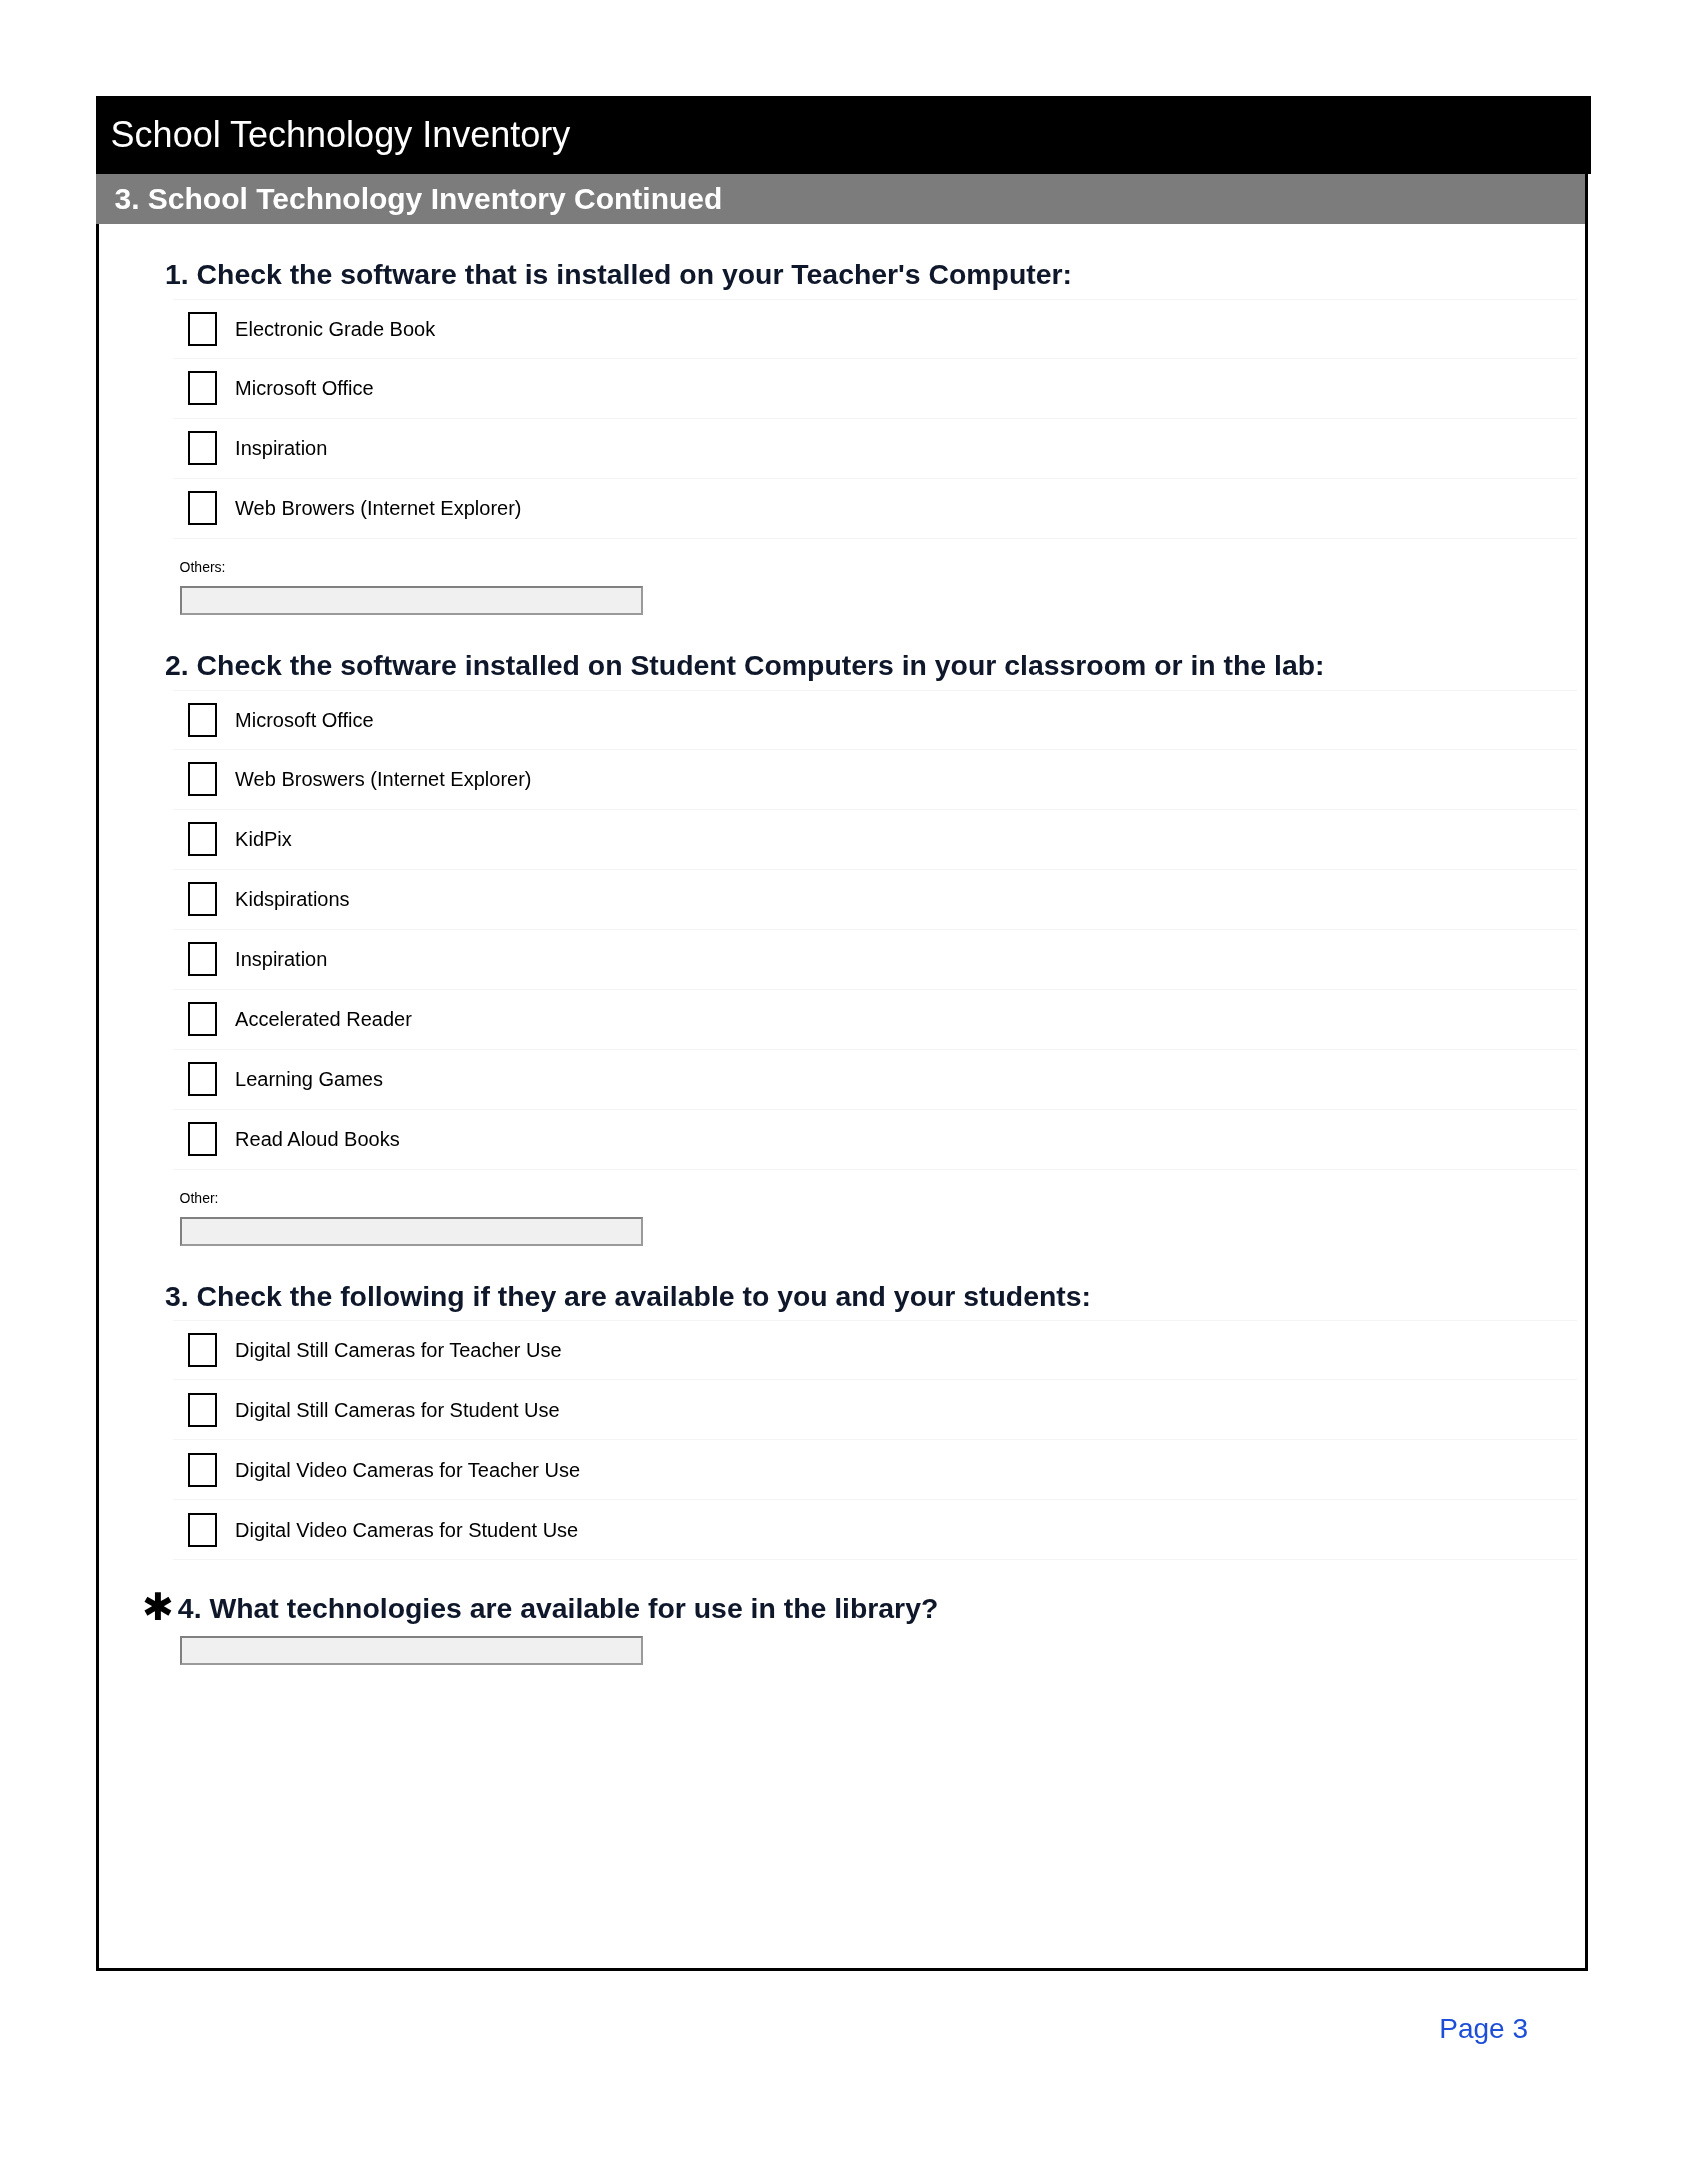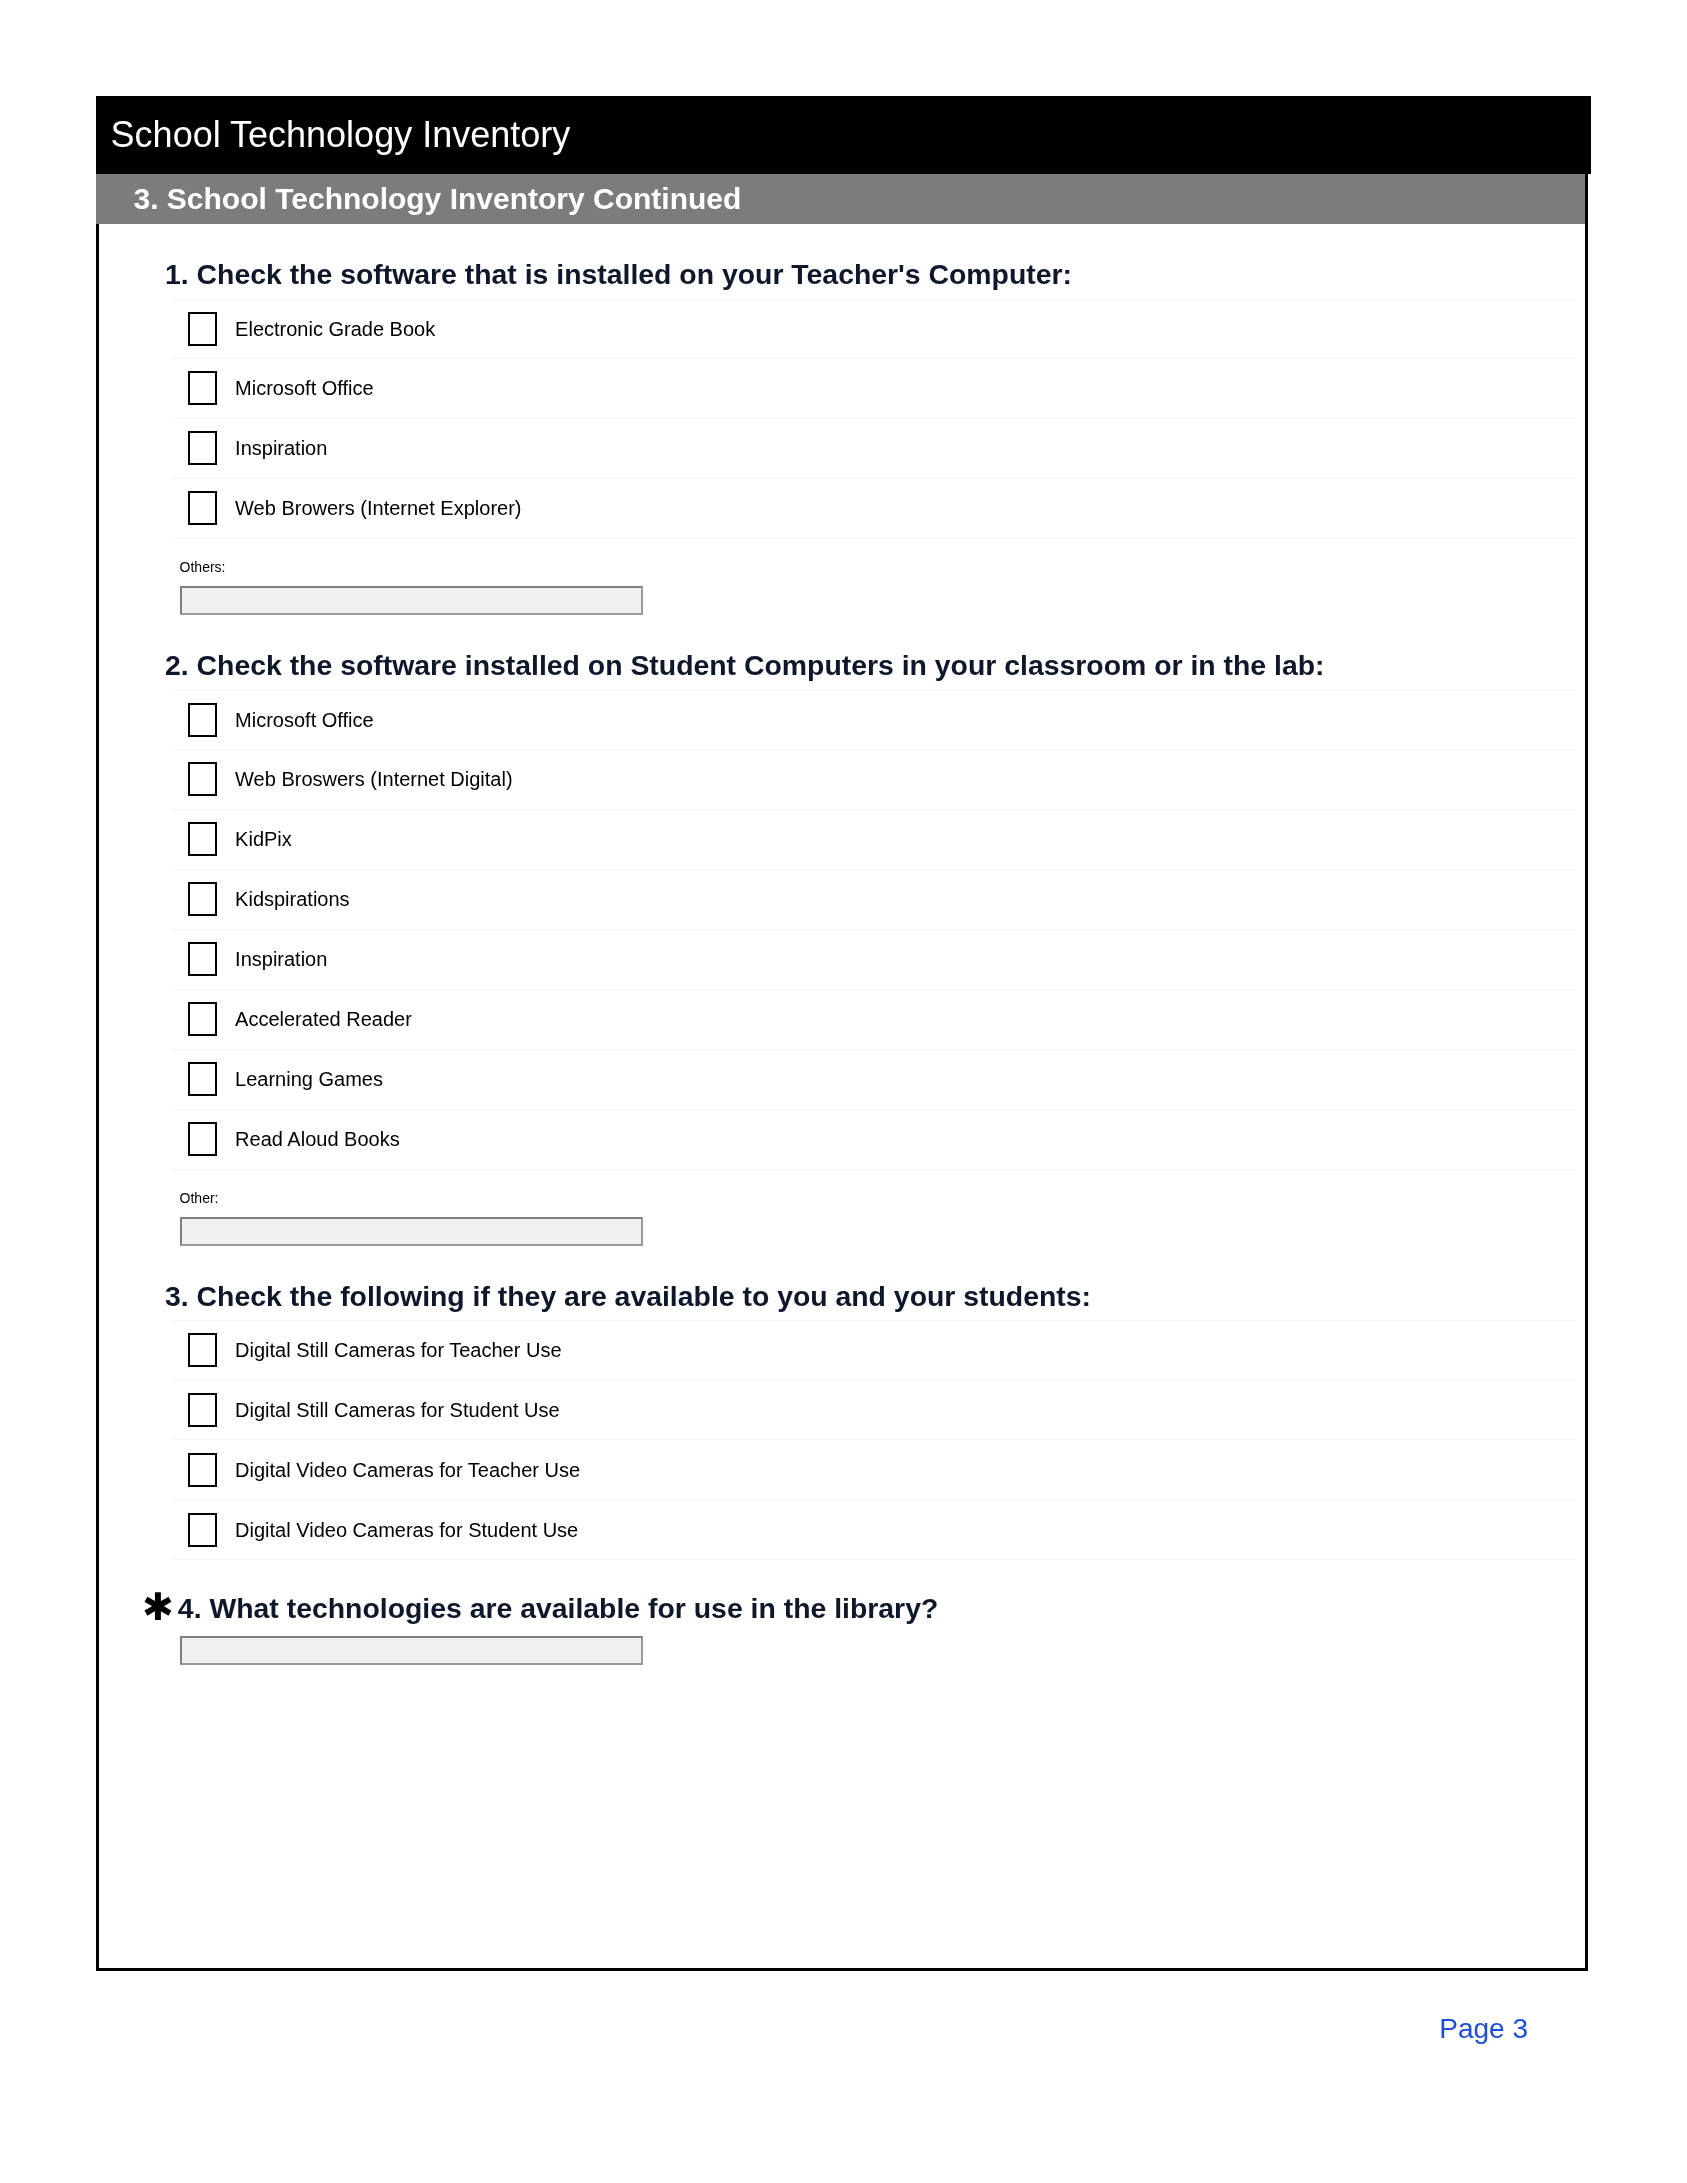--- a/index.html
+++ b/index.html
@@ -59,21 +59,20 @@
     box-sizing: border-box;
     border-right: 3.3px solid #000000;
     width: 1492px;
   }
   .section-bar .section-text {
     color: #ffffff;
     font-size: 30px;
     font-weight: bold;
     line-height: 1;
     white-space: nowrap;
-    margin-left: 19px;
   }
 
   
   .body-frame {
     border-left: 3.3px solid #000000;
     border-right: 3.3px solid #000000;
     border-bottom: 3.3px solid #000000;
     width: 1492px;
     box-sizing: border-box;
     min-height: 1747px;
@@ -252,21 +251,21 @@
         <div class="q-block">
           <div class="q-heading">2. Check the software installed on Student Computers in your classroom or in the lab:</div>
 
           <ul class="cb-list">
             <li class="cb-row">
               <span class="cb-box"></span>
               <span class="cb-label">Microsoft Office</span>
             </li>
             <li class="cb-row">
               <span class="cb-box"></span>
-              <span class="cb-label">Web Broswers (Internet Digital)</span>
+              <span class="cb-label">Web Broswers (Internet Explorer)</span>
             </li>
             <li class="cb-row">
               <span class="cb-box"></span>
               <span class="cb-label">KidPix</span>
             </li>
             <li class="cb-row">
               <span class="cb-box"></span>
               <span class="cb-label">Kidspirations</span>
             </li>
             <li class="cb-row">

